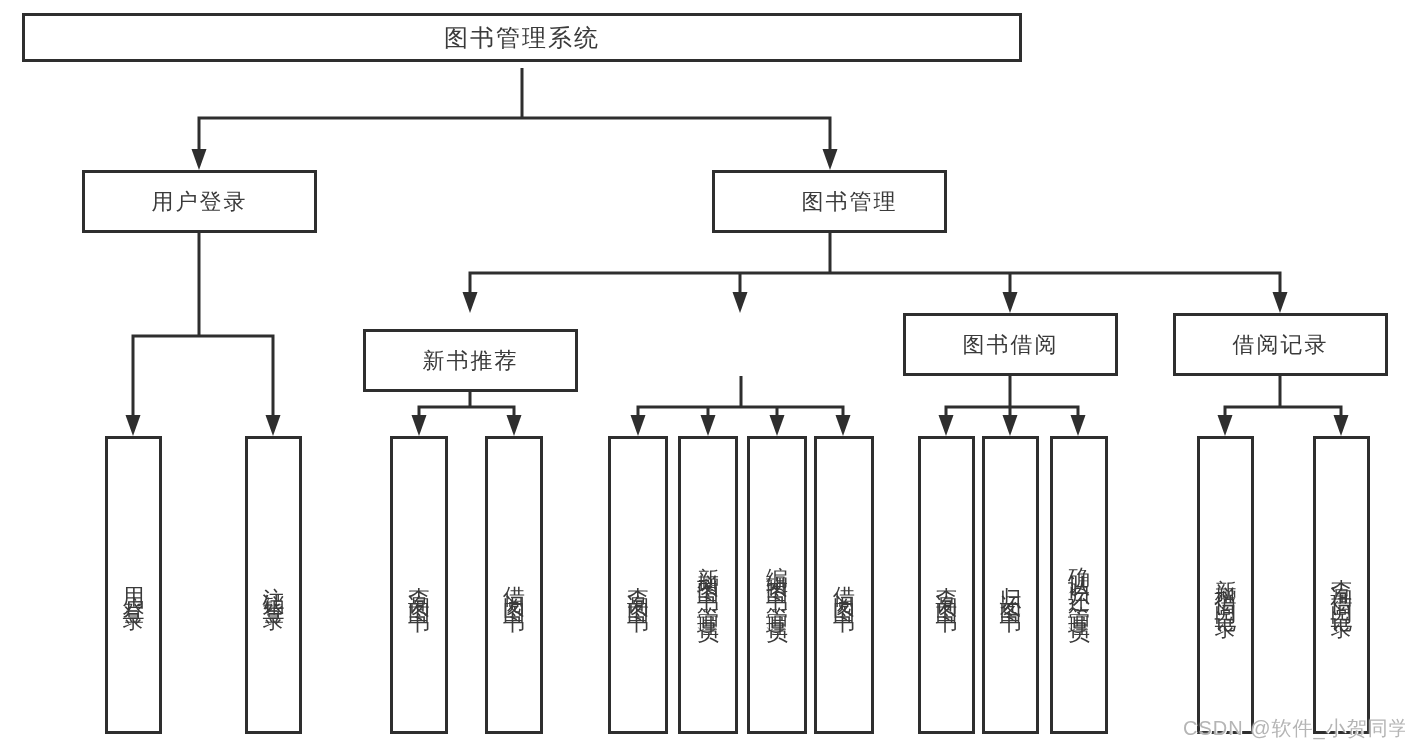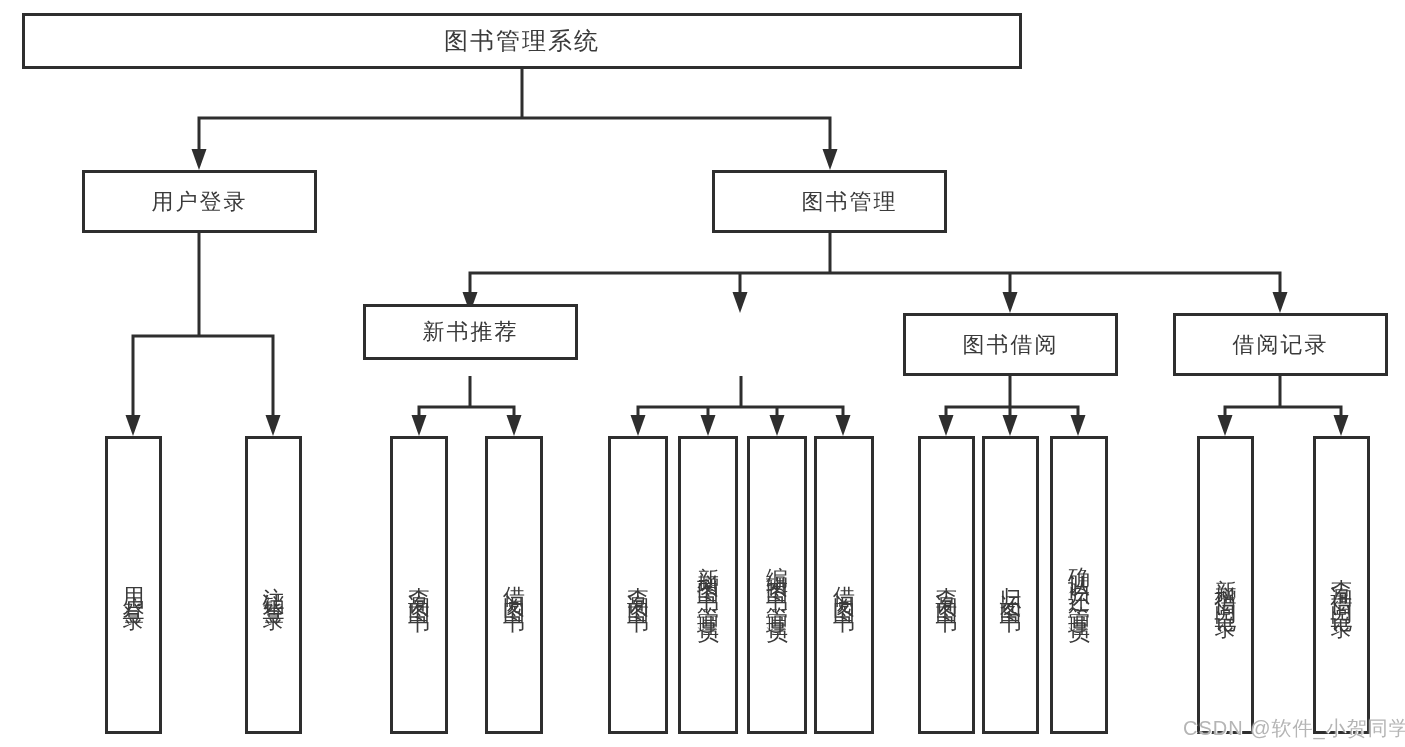--- a/index.html
+++ b/index.html
@@ -90,26 +90,26 @@
         <polygon points="769.5,415 784.5,415 777,436"></polygon>
         <polygon points="835.5,415 850.5,415 843,436"></polygon>
         <polygon points="938.5,415 953.5,415 946,436"></polygon>
         <polygon points="1002.5,415 1017.5,415 1010,436"></polygon>
         <polygon points="1070.5,415 1085.5,415 1078,436"></polygon>
         <polygon points="1217.5,415 1232.5,415 1225,436"></polygon>
         <polygon points="1333.5,415 1348.5,415 1341,436"></polygon>
       </g>
   </svg>
 
-  <div class="node root-node" style="left:22px; top:13px; width:1000px; height:56px;">图书管理系统</div>
+  <div class="node root-node" style="left:22px; top:13px; width:1000px; height:49px;">图书管理系统</div>
 
   <div class="node" style="left:82px; top:170px; width:235px; height:63px;">用户登录</div>
   <div class="node" style="left:712px; top:170px; width:235px; height:63px;padding-left:40px;">图书管理</div>
 
-  <div class="node" style="left:363px; top:304px; width:215px; height:56px;">新书推荐</div>
+  <div class="node" style="left:363px; top:329px; width:215px; height:63px;">新书推荐</div>
   <div class="node" style="left:903px; top:313px; width:215px; height:63px;">图书借阅</div>
   <div class="node" style="left:1173px; top:313px; width:215px; height:63px;">借阅记录</div>
 
   <div class="node leaf-node" style="left:105px; top:436px; width:57px; height:298px;">用户登录</div>
   <div class="node leaf-node" style="left:245px; top:436px; width:57px; height:298px;">注销登录</div>
 
   <div class="node leaf-node" style="left:390px; top:436px; width:58px; height:298px;">查询图书</div>
   <div class="node leaf-node" style="left:485px; top:436px; width:58px; height:298px;">借阅图书</div>
 
   <div class="node leaf-node" style="left:608px; top:436px; width:60px; height:298px;">查询图书</div>

